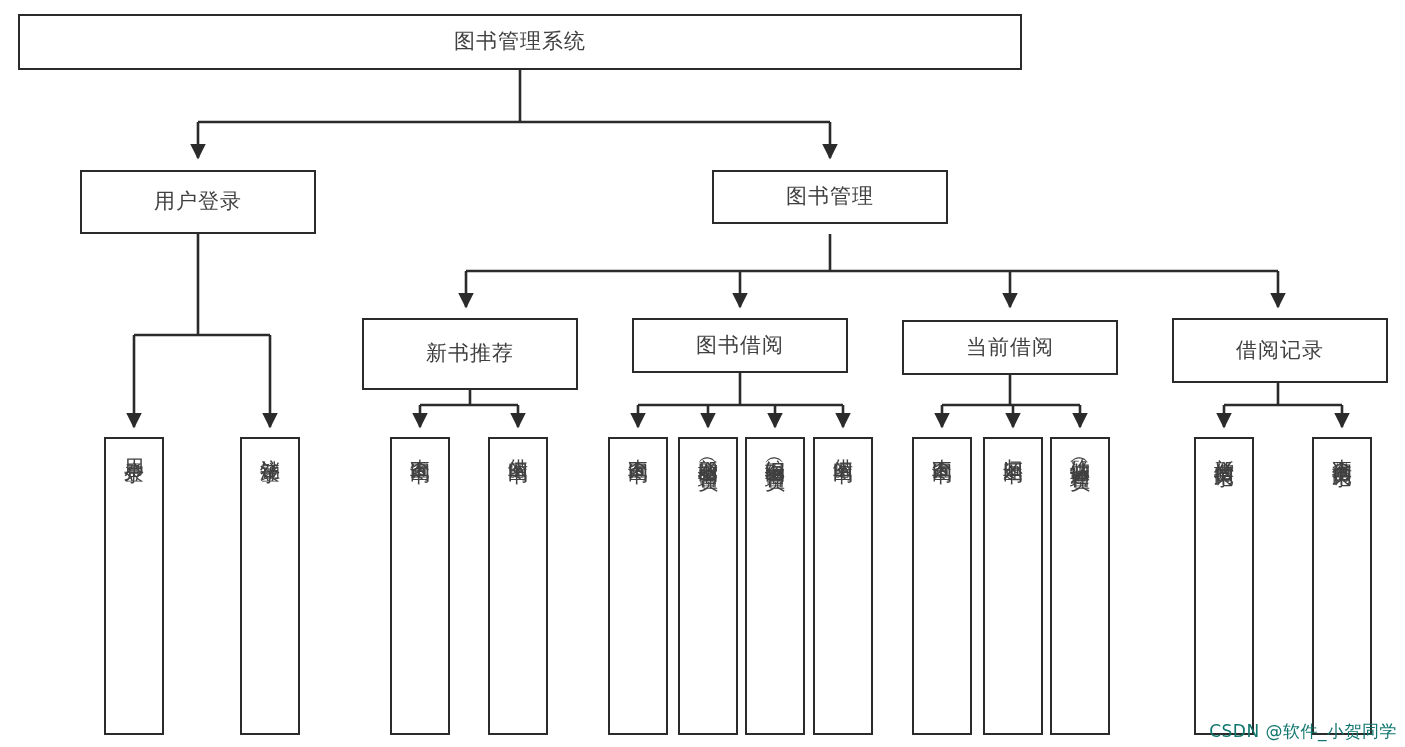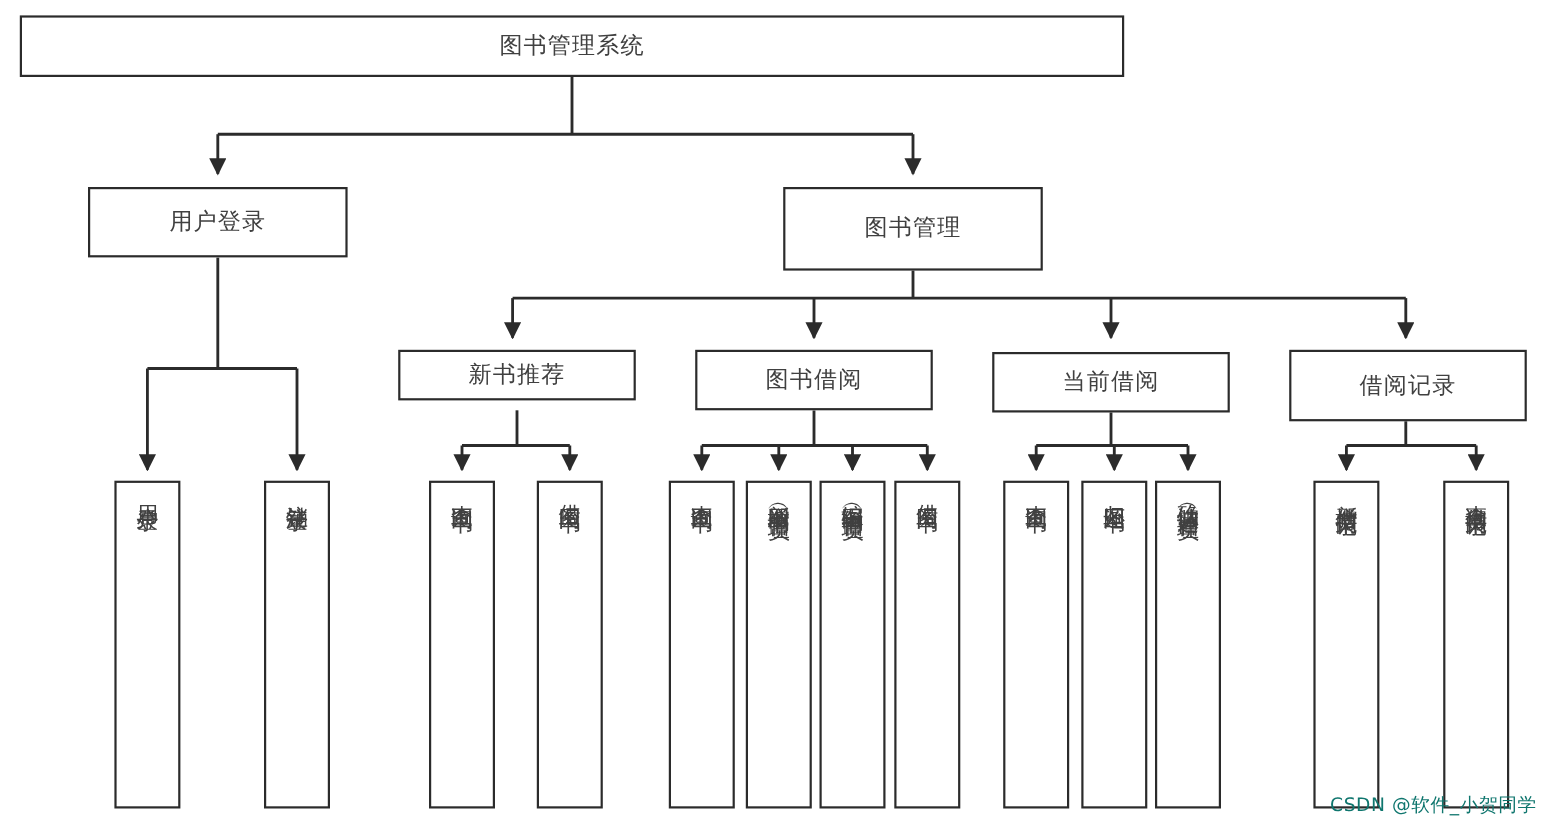--- a/index.html
+++ b/index.html
@@ -121,25 +121,25 @@
     </g>
   </svg>
 
   <div class="node horiz" id="n-root" style="left: 18px; top: 14px; width: 1004px; height: 56px;">
     <span>图书管理系统</span>
   </div>
 
   <div class="node horiz" id="n-l1_user_login" style="left: 80px; top: 170px; width: 236px; height: 64px;">
     <span>用户登录</span>
   </div>
-  <div class="node horiz" id="n-l1_book_mgmt" style="left: 712px; top: 170px; width: 236px; height: 76px;">
+  <div class="node horiz" id="n-l1_book_mgmt" style="left: 712px; top: 170px; width: 236px; height: 54px;">
     <span>图书管理</span>
   </div>
 
-  <div class="node horiz" id="n-l2_new_book_rec" style="left: 362px; top: 318px; width: 216px; height: 46px;">
+  <div class="node horiz" id="n-l2_new_book_rec" style="left: 362px; top: 318px; width: 216px; height: 72px;">
     <span>新书推荐</span>
   </div>
   <div class="node horiz" id="n-l2_book_borrow" style="left: 632px; top: 318px; width: 216px; height: 55px;">
     <span>图书借阅</span>
   </div>
   <div class="node horiz" id="n-l2_current_borrow" style="left: 902px; top: 320px; width: 216px; height: 55px;">
     <span>当前借阅</span>
   </div>
   <div class="node horiz" id="n-l2_borrow_record" style="left: 1172px; top: 318px; width: 216px; height: 65px; justify-content: center;">
     <span>借阅记录</span>

